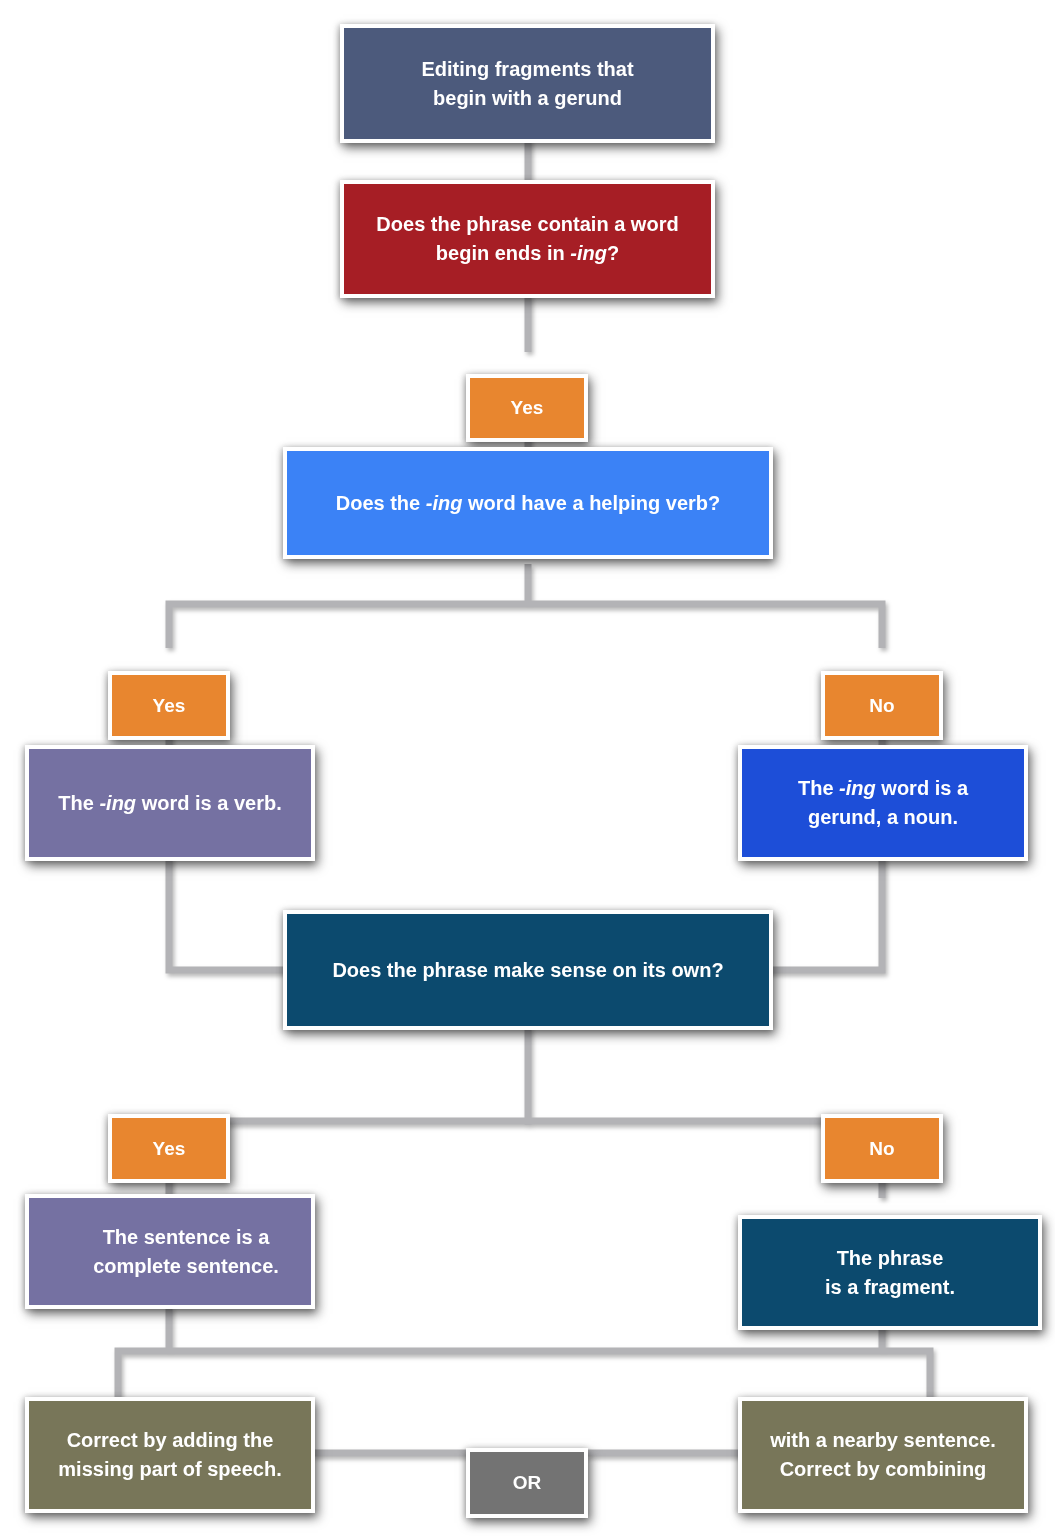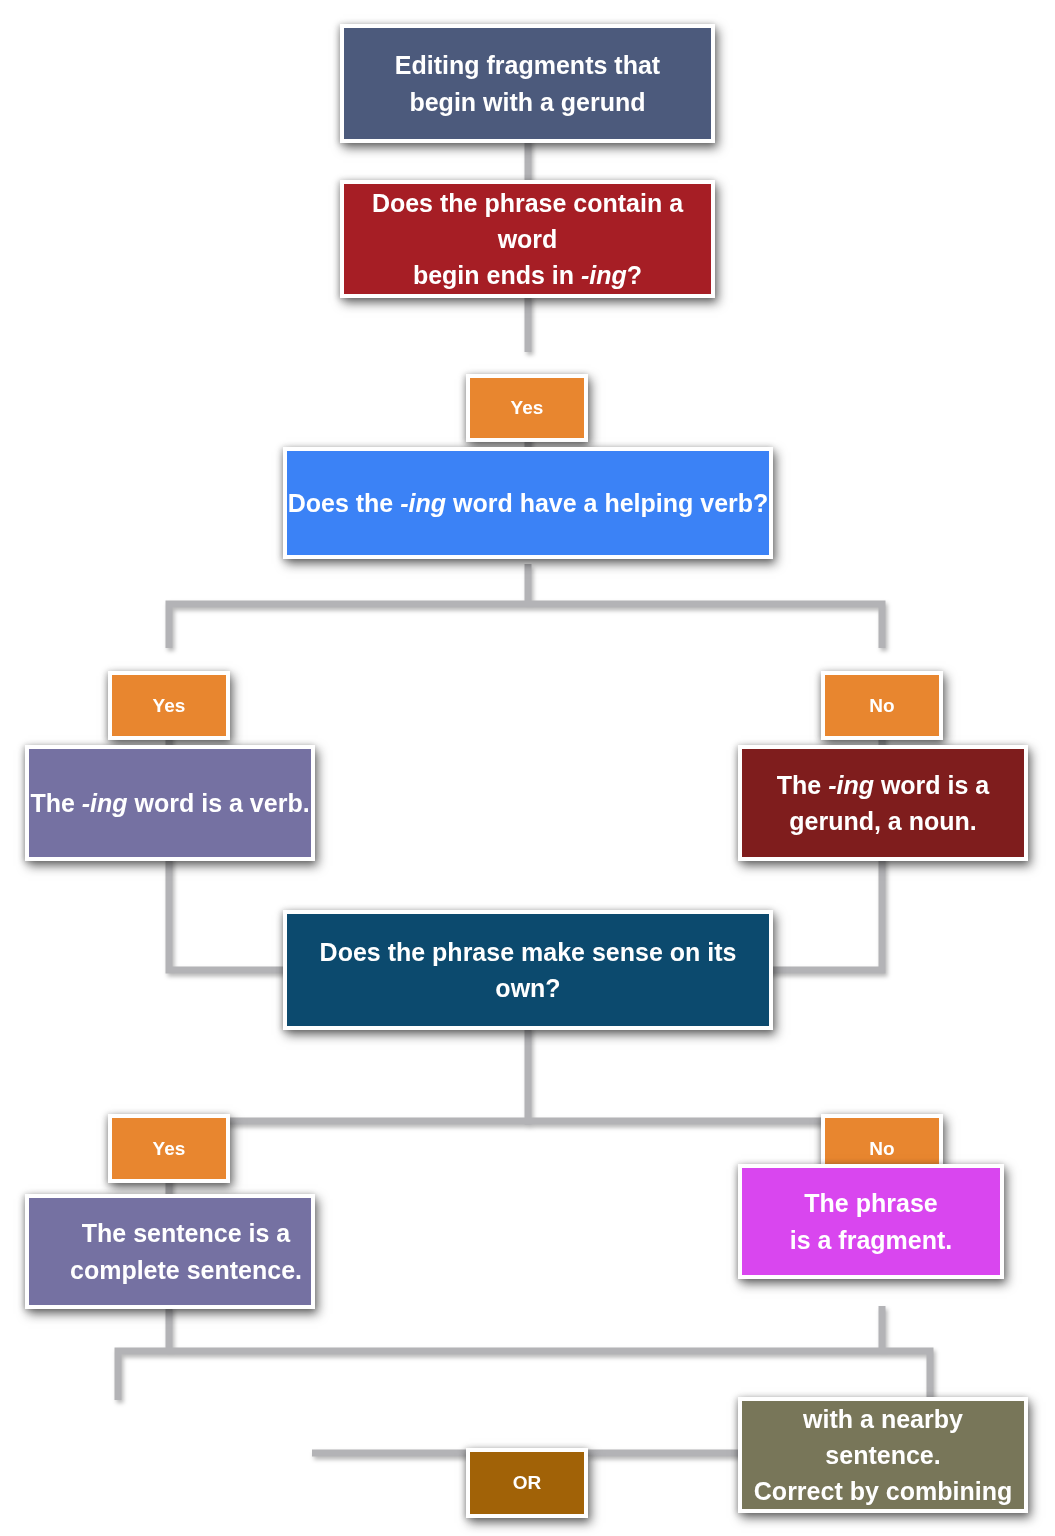--- a/index.html
+++ b/index.html
@@ -30,21 +30,21 @@
   .node {
     position: absolute;
     box-sizing: border-box;
     border: 4px solid #ffffff;
     color: #ffffff;
     font-weight: bold;
     display: flex;
     align-items: center;
     justify-content: center;
     text-align: center;
-    font-size: 25px;
+    font-size: 20px;
     line-height: 1.45;
     box-shadow: 3px 5px 10px rgba(25,25,25,0.6), -1px 1px 6px rgba(25,25,25,0.3);
   }
   .node.small { font-size: 19px; margin-top: 28px; }
   .line { display: block; }
   .node i { font-style: italic; }
 </style>
 </head>
 <body>
 
@@ -102,21 +102,21 @@
   <div class="node small" style="left: 821px; top: 643px; width: 122px; height: 69px; background: rgb(232, 134, 47);">
     <span>No</span>
   </div>
 
   <div class="node" style="left: 25px; top: 745px; width: 290px; height: 116px; background: rgb(117, 113, 162); text-align: right;">
     <div>
       <span class="line"><span>The </span><i>-ing</i><span> word is a verb.</span></span>
     </div>
   </div>
 
-  <div class="node" style="left: 738px; top: 745px; width: 290px; height: 116px; background: #7f1d1d;">
+  <div class="node" style="left: 738px; top: 745px; width: 290px; height: 116px; background: #1d4ed8;">
     <div>
       <span class="line"><span>The </span><i>-ing</i><span> word is a</span></span>
       <span class="line">gerund, a noun.</span>
     </div>
   </div>
 
   <div class="node" style="left: 283px; top: 910px; width: 490px; height: 120px; background: #0c4a6e;">
     <span>Does the phrase make sense on its own?</span>
   </div>
 
@@ -128,29 +128,35 @@
     <span>No</span>
   </div>
 
   <div class="node" style="left: 25px; top: 1194px; width: 290px; height: 115px; background: rgb(117, 113, 162); padding-left: 32px;">
     <div>
       <span class="line">The sentence is a</span>
       <span class="line">complete sentence.</span>
     </div>
   </div>
 
-  <div class="node" style="left: 738px; top: 1164px; width: 266px; height: 115px; background: #d946ef;">
+  <div class="node" style="left: 738px; top: 1215px; width: 304px; height: 115px; background: #0c4a6e;">
     <div>
       <span class="line">The phrase</span>
       <span class="line">is a fragment.</span>
     </div>
   </div>
 
+  <div class="node" style="left: 25px; top: 1397px; width: 290px; height: 116px; background: rgb(120, 118, 89);">
+    <div>
+      <span class="line">Correct by adding the</span>
+      <span class="line">missing part of speech.</span>
+    </div>
+  </div>
 
-  <div class="node small" style="left: 466px; top: 1420px; width: 122px; height: 70px; background: #a16207;">
+  <div class="node small" style="left: 466px; top: 1420px; width: 122px; height: 70px; background: #737373;">
     <span>OR</span>
   </div>
 
   <div class="node" style="left: 738px; top: 1397px; width: 290px; height: 116px; background: rgb(120, 118, 89);">
     <div>
       <span class="line">with a nearby sentence.</span>
       <span class="line">Correct by combining</span>
     </div>
   </div>
 

